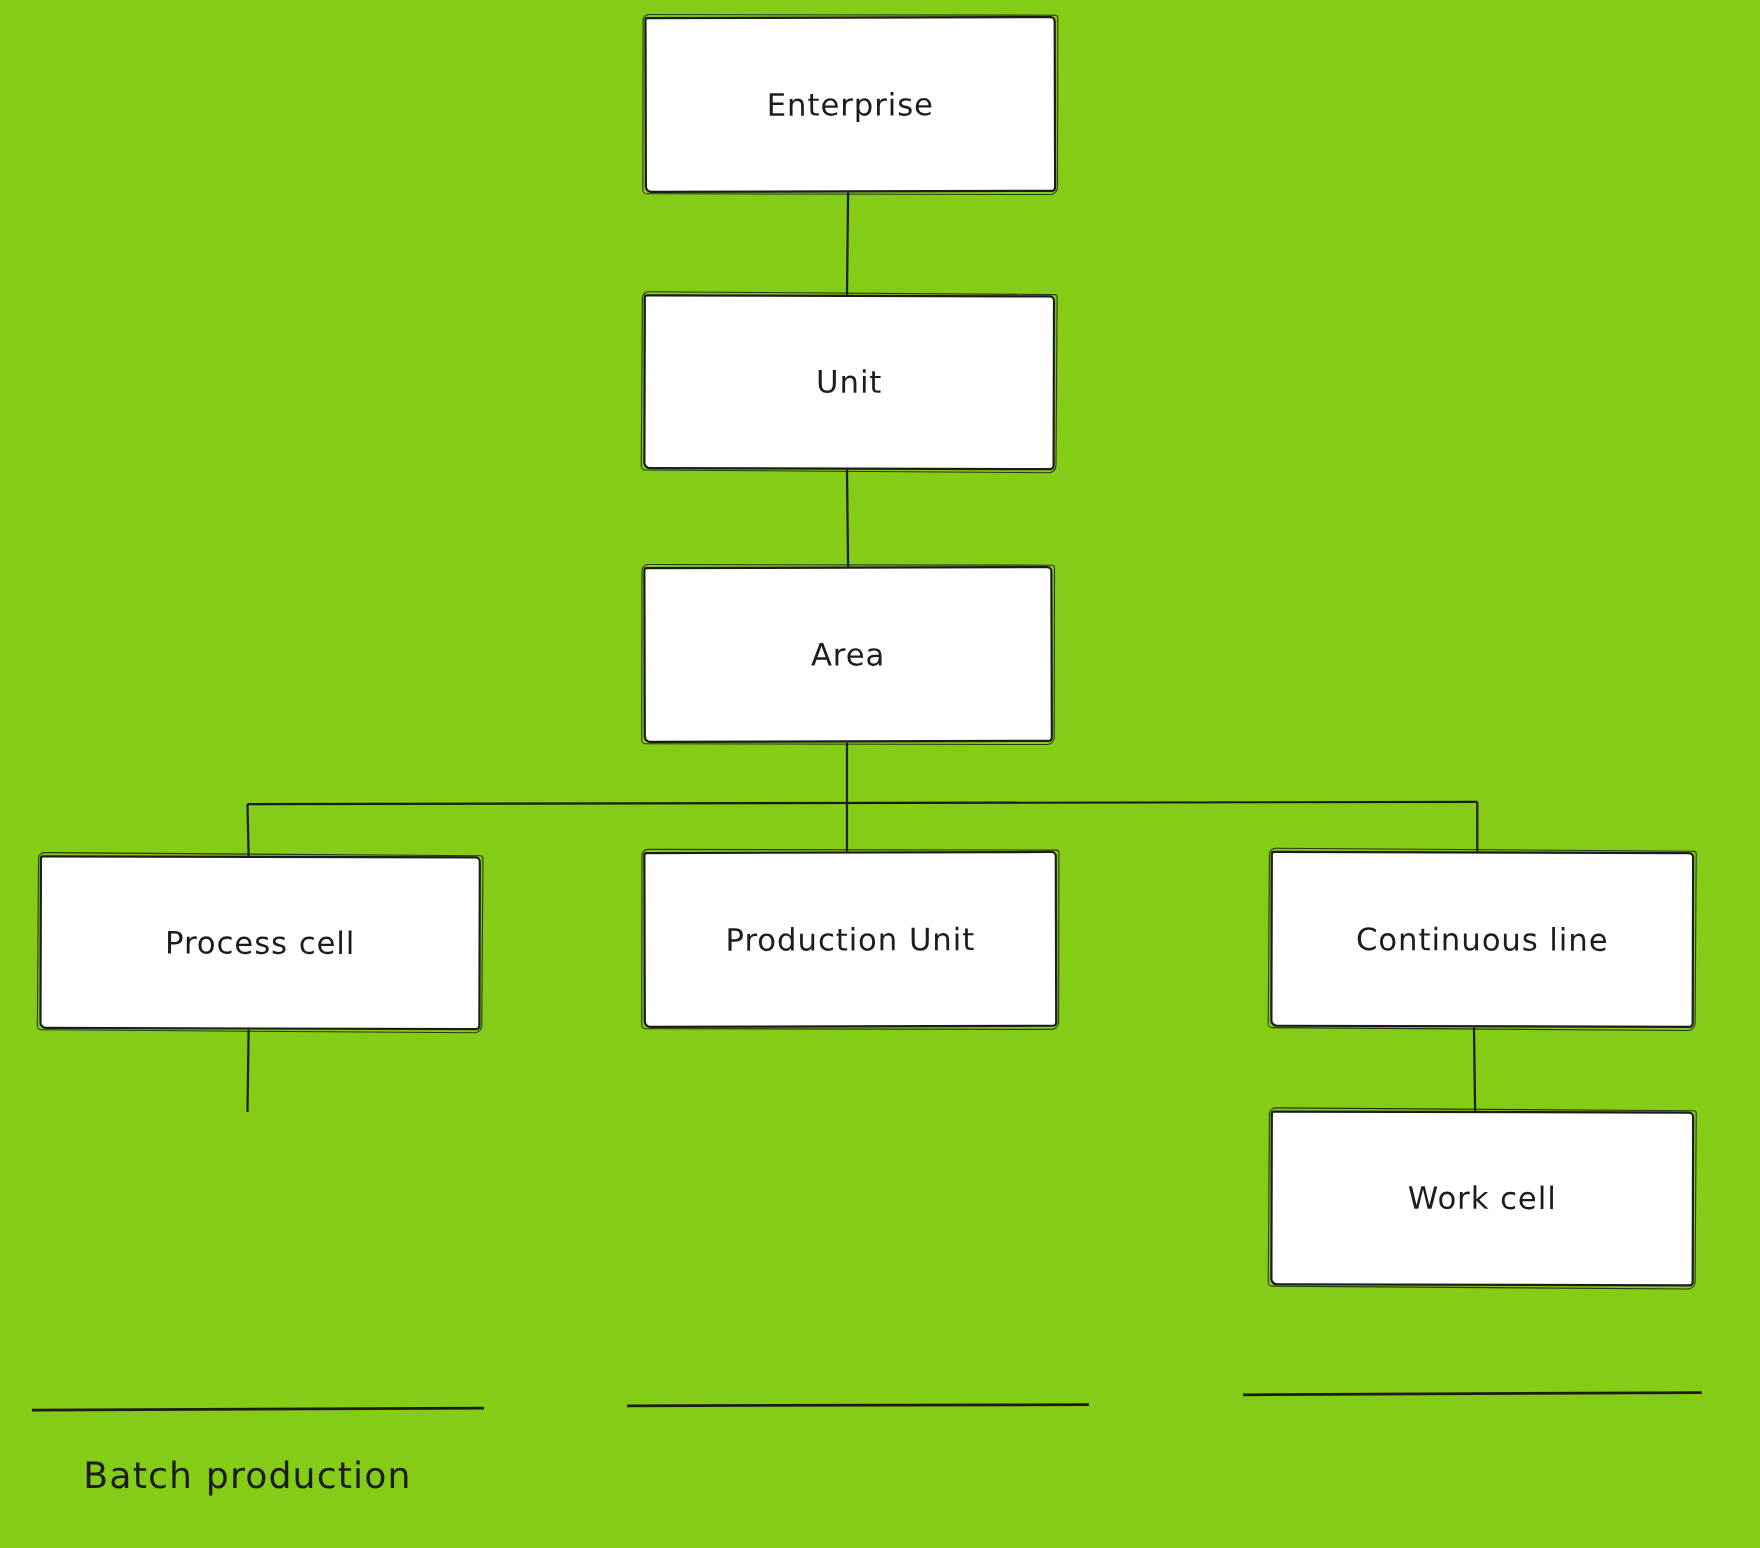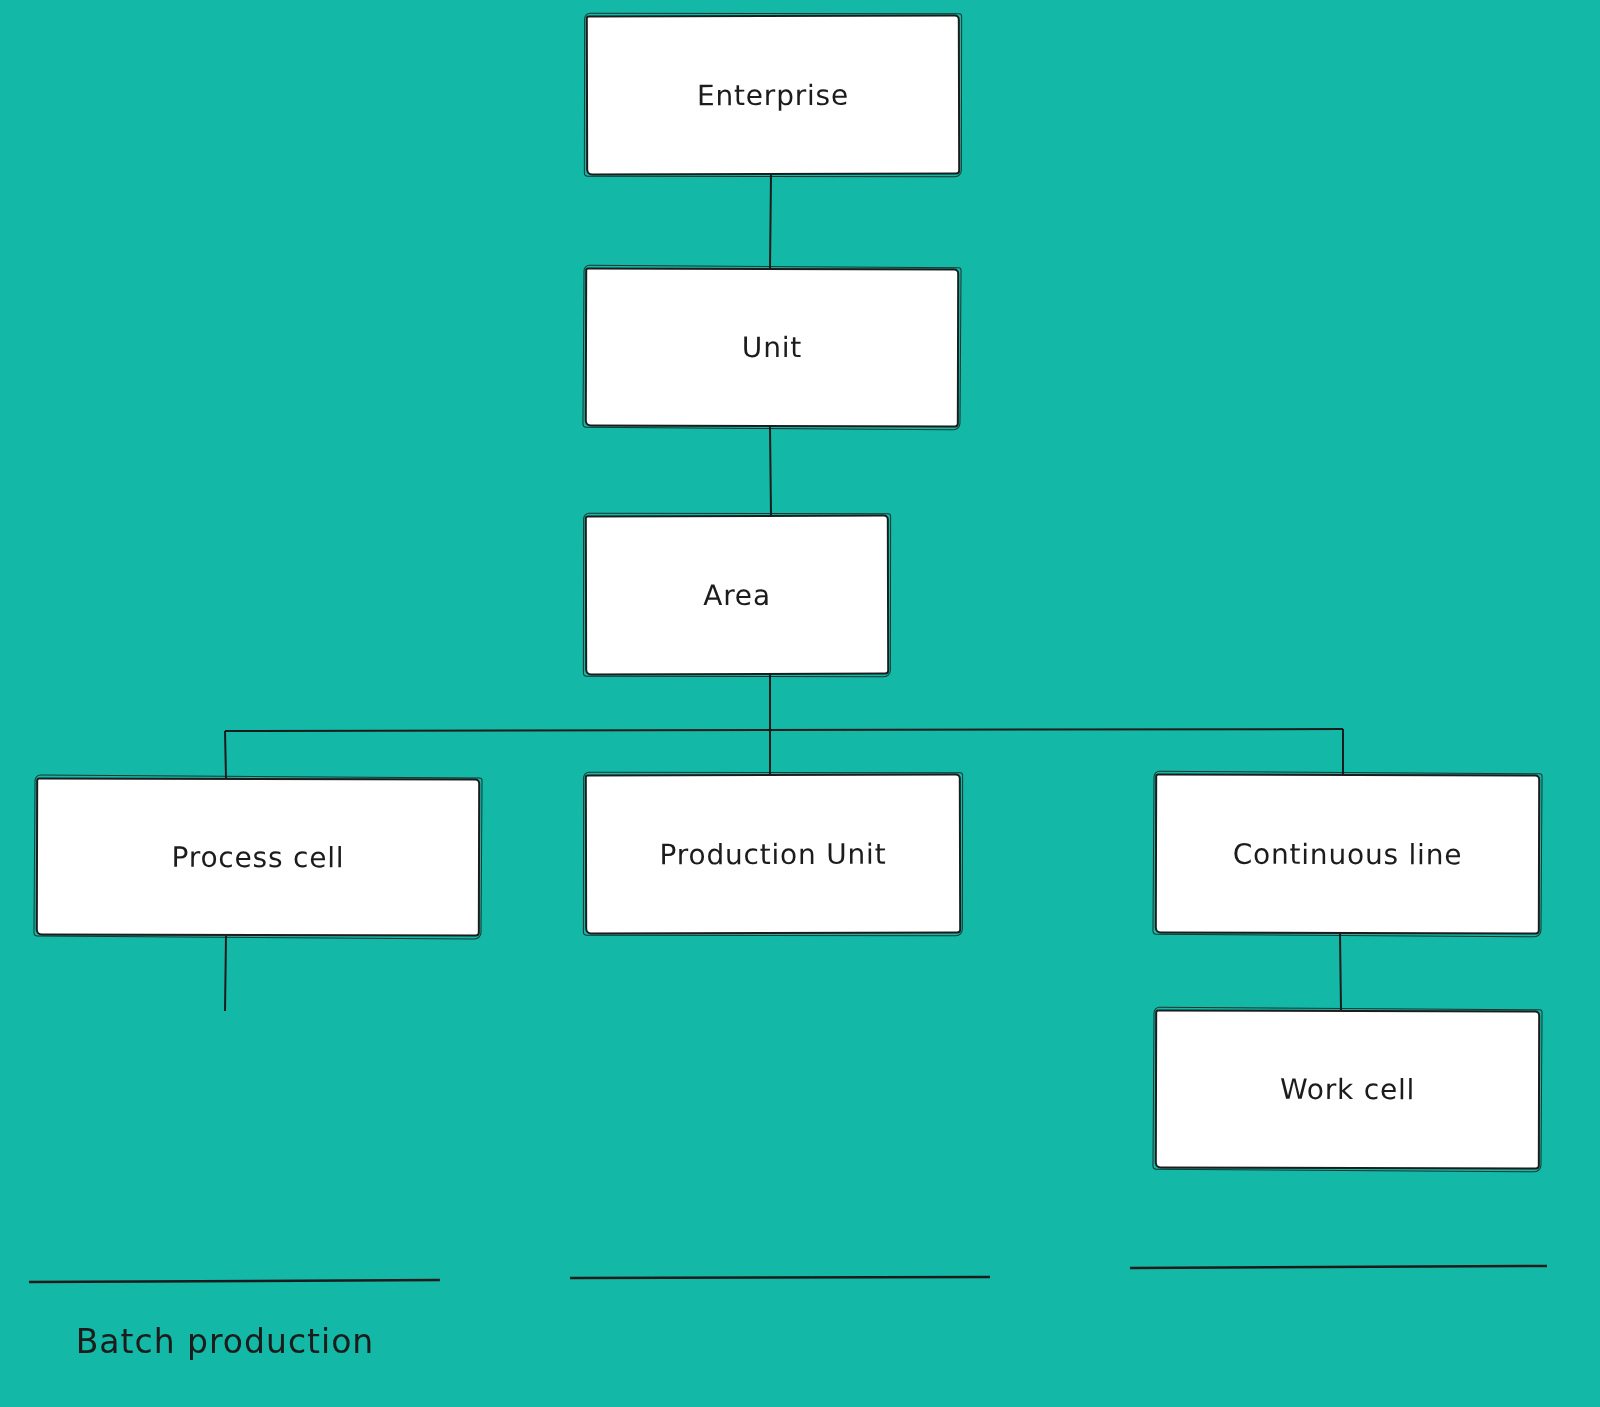--- a/index.html
+++ b/index.html
@@ -5,21 +5,21 @@
   html, body {
     margin: 0;
     padding: 0;
     background: #ffffff;
     font-family: "DejaVu Sans", "Liberation Sans", sans-serif;
   }
   .canvas {
     position: relative;
     width: 1600px;
     height: 1407px;
-    background: #14b8a6;
+    background: #84cc16;
     overflow: hidden;
   }
   .connectors {
     position: absolute;
     left: 0;
     top: 0;
     pointer-events: none;
   }
   .node {
     position: absolute;
@@ -92,25 +92,25 @@
   </svg>
 
   <div class="node tilt-a" style="left:586px; top:15px; width:374px; height:160px;">
     <span>Enterprise</span>
   </div>
 
   <div class="node tilt-b" style="left:585px; top:268px; width:374px; height:159px;">
     <span>Unit</span>
   </div>
 
-  <div class="node tilt-a" style="left:585px; top:515px; width:304px; height:160px;">
+  <div class="node tilt-a" style="left:585px; top:515px; width:372px; height:160px;">
     <span>Area</span>
   </div>
 
-  <div class="node tilt-b" style="left:36px; top:778px; width:444px; height:158px;">
+  <div class="node tilt-b" style="left:36px; top:778px; width:401px; height:158px;">
     <span>Process cell</span>
   </div>
 
   <div class="node tilt-a" style="left:585px; top:774px; width:376px; height:160px;">
     <span>Production Unit</span>
   </div>
 
   <div class="node tilt-b" style="left:1155px; top:774px; width:385px; height:160px;">
     <span>Continuous line</span>
   </div>

